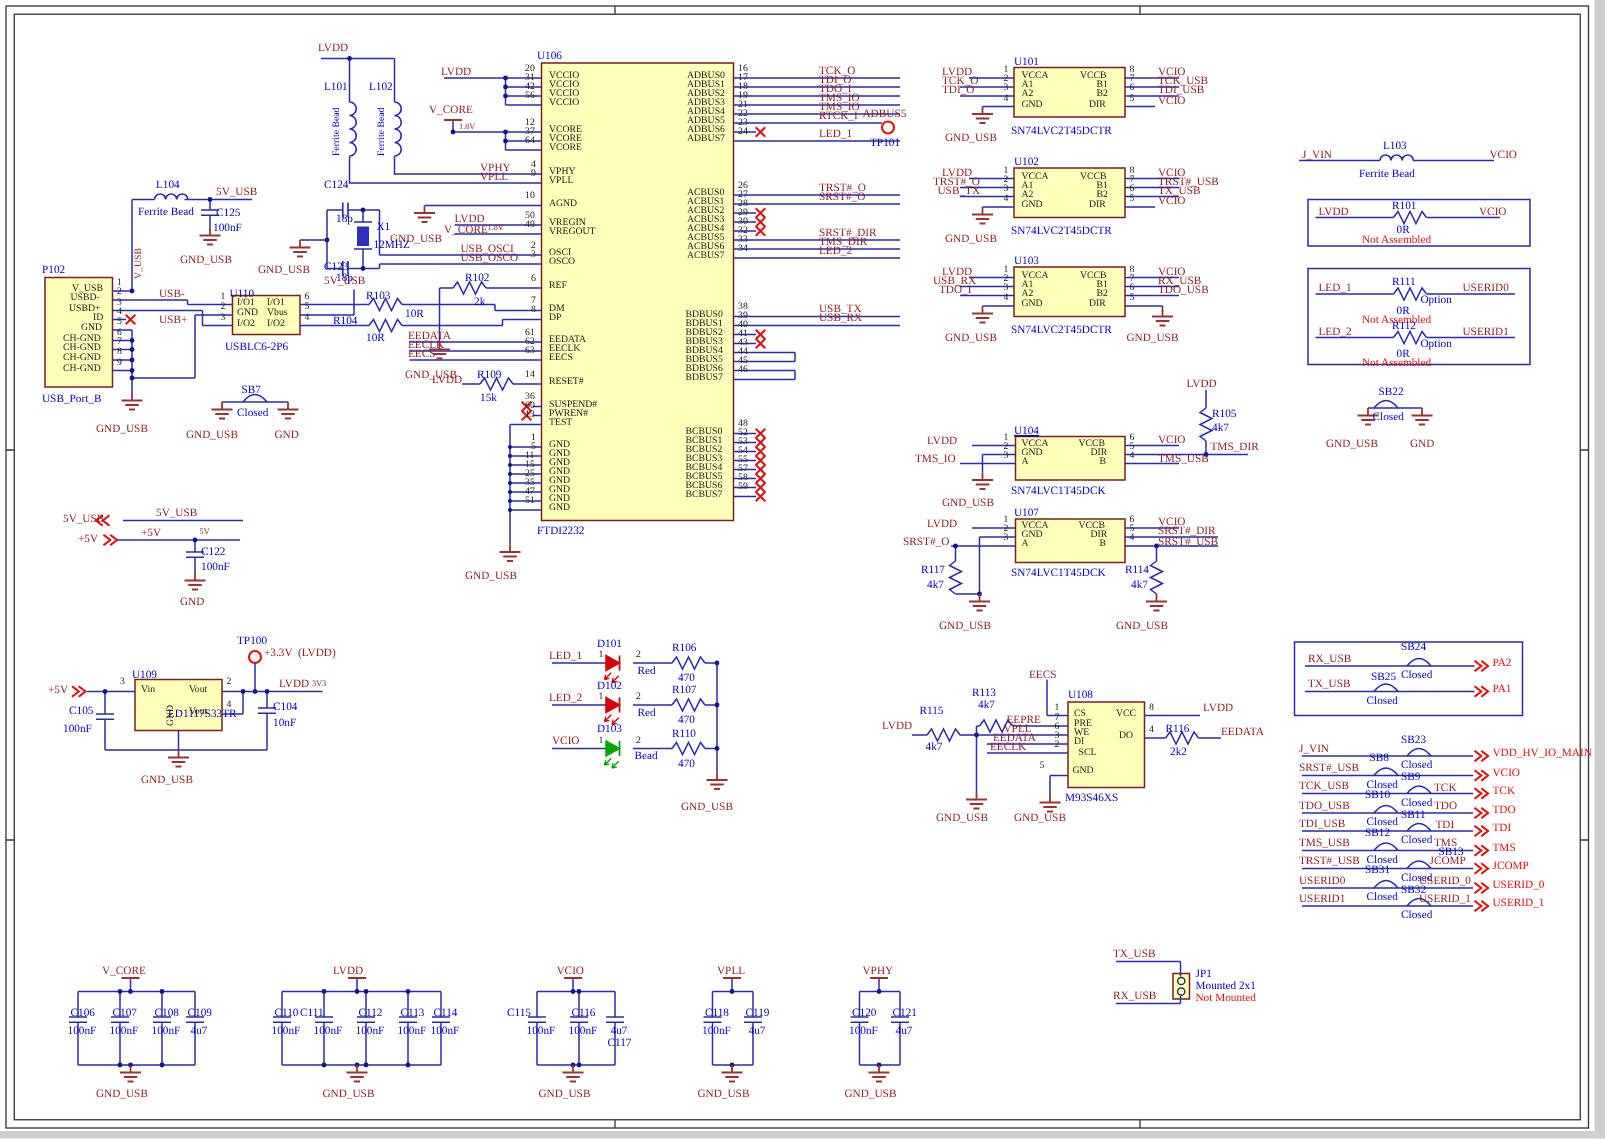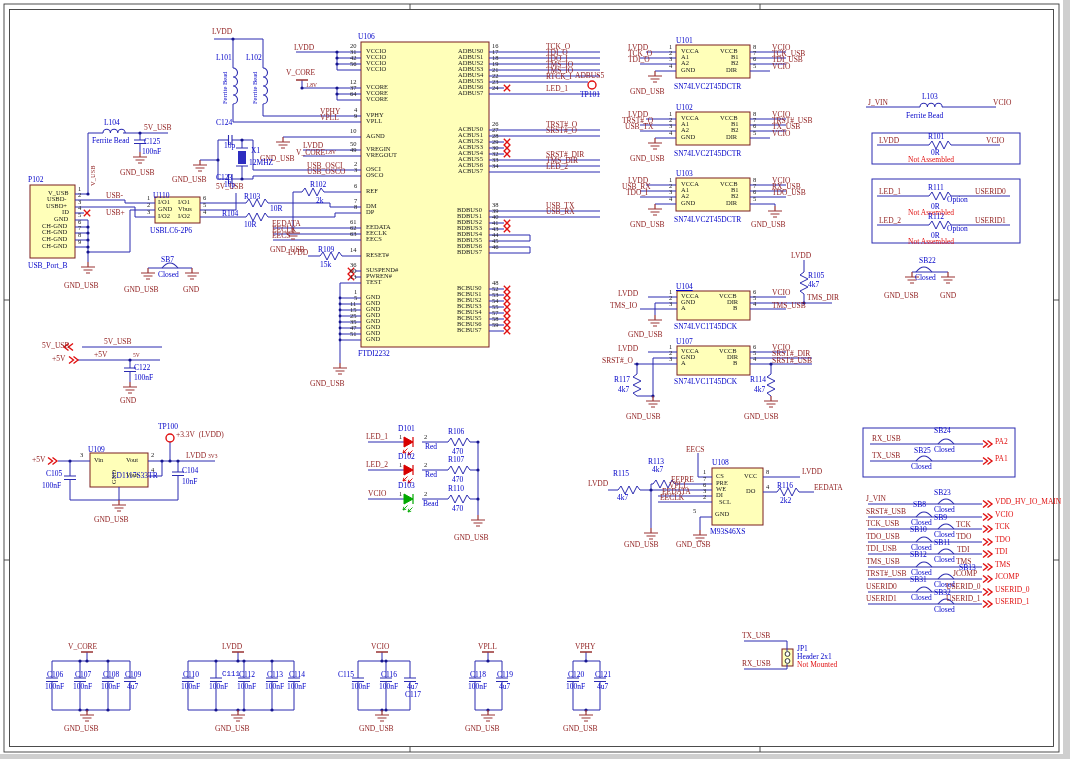--- a/index.html
+++ b/index.html
@@ -839,36 +839,36 @@
       <span class="lbl c-n" style="left: 946px; top: 583px;">USERID_0</span>
       <span class="lbl c-x" style="left: 995px; top: 586px;">USERID_0</span>
       <span class="lbl c-n" style="left: 866px; top: 595px;">USERID1</span>
       <span class="lbl c-r" style="left: 934px; top: 589px;">SB32</span>
       <span class="lbl c-r" style="left: 934px; top: 606px;">Closed</span>
       <span class="lbl c-n" style="left: 946px; top: 595px;">USERID_1</span>
       <span class="lbl c-x" style="left: 995px; top: 598px;">USERID_1</span>
       <span class="lbl c-n" style="left: 742px; top: 632px;">TX_USB</span>
       <span class="lbl c-n" style="left: 742px; top: 660px;">RX_USB</span>
       <span class="lbl c-r" style="left: 797px; top: 645px;">JP1</span>
-      <span class="lbl c-r" style="left: 797px; top: 653px;">Header 2x1</span>
+      <span class="lbl c-r" style="left: 797px; top: 653px;">Mounted 2x1</span>
       <span class="lbl c-x" style="left: 797px; top: 661px;">Not Mounted</span>
       <span class="lbl c-n" style="left: 68px; top: 643px;">V_CORE</span>
       <span class="lbl c-r" style="left: 47px; top: 671px;">C106</span>
       <span class="lbl c-r" style="left: 45px; top: 683px;">100nF</span>
       <span class="lbl c-r" style="left: 75px; top: 671px;">C107</span>
       <span class="lbl c-r" style="left: 73px; top: 683px;">100nF</span>
       <span class="lbl c-r" style="left: 103px; top: 671px;">C108</span>
       <span class="lbl c-r" style="left: 101px; top: 683px;">100nF</span>
       <span class="lbl c-r" style="left: 125px; top: 671px;">C109</span>
       <span class="lbl c-r" style="left: 127px; top: 683px;">4u7</span>
       <span class="lbl c-n" style="left: 64px; top: 725px;">GND_USB</span>
       <span class="lbl c-n" style="left: 222px; top: 643px;">LVDD</span>
       <span class="lbl c-r" style="left: 183px; top: 671px;">C110</span>
       <span class="lbl c-r" style="left: 181px; top: 683px;">100nF</span>
-      <span class="lbl c-r" style="left: 222px; top: 671px; font-family: Liberation Mono, monospace;">C111</span>
+      <span class="lbl c-r" style="left: 200px; top: 671px;">C111</span>
       <span class="lbl c-r" style="left: 209px; top: 683px;">100nF</span>
       <span class="lbl c-r" style="left: 239px; top: 671px;">C112</span>
       <span class="lbl c-r" style="left: 237px; top: 683px;">100nF</span>
       <span class="lbl c-r" style="left: 267px; top: 671px;">C113</span>
       <span class="lbl c-r" style="left: 265px; top: 683px;">100nF</span>
       <span class="lbl c-r" style="left: 289px; top: 671px;">C114</span>
       <span class="lbl c-r" style="left: 287px; top: 683px;">100nF</span>
       <span class="lbl c-n" style="left: 215px; top: 725px;">GND_USB</span>
       <span class="lbl c-n" style="left: 371px; top: 643px;">VCIO</span>
       <span class="lbl c-r" style="left: 338px; top: 671px;">C115</span>

